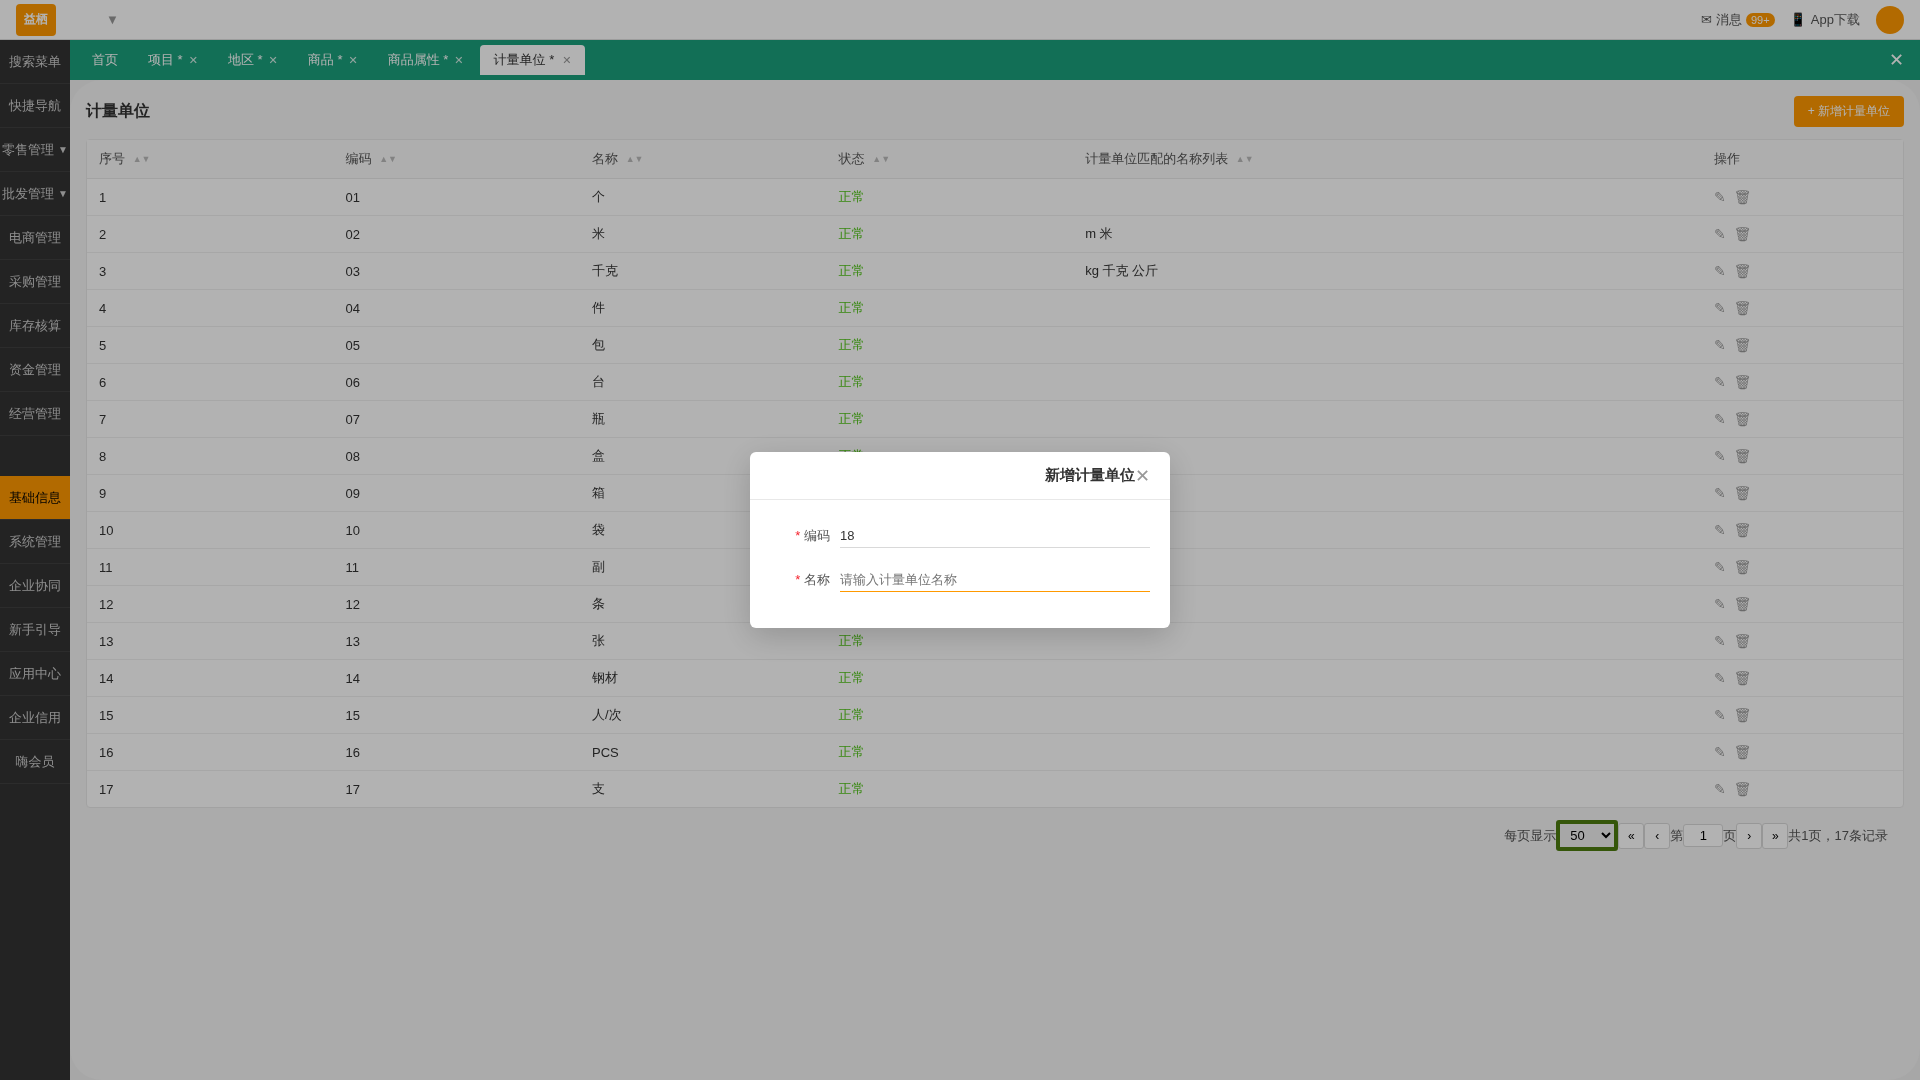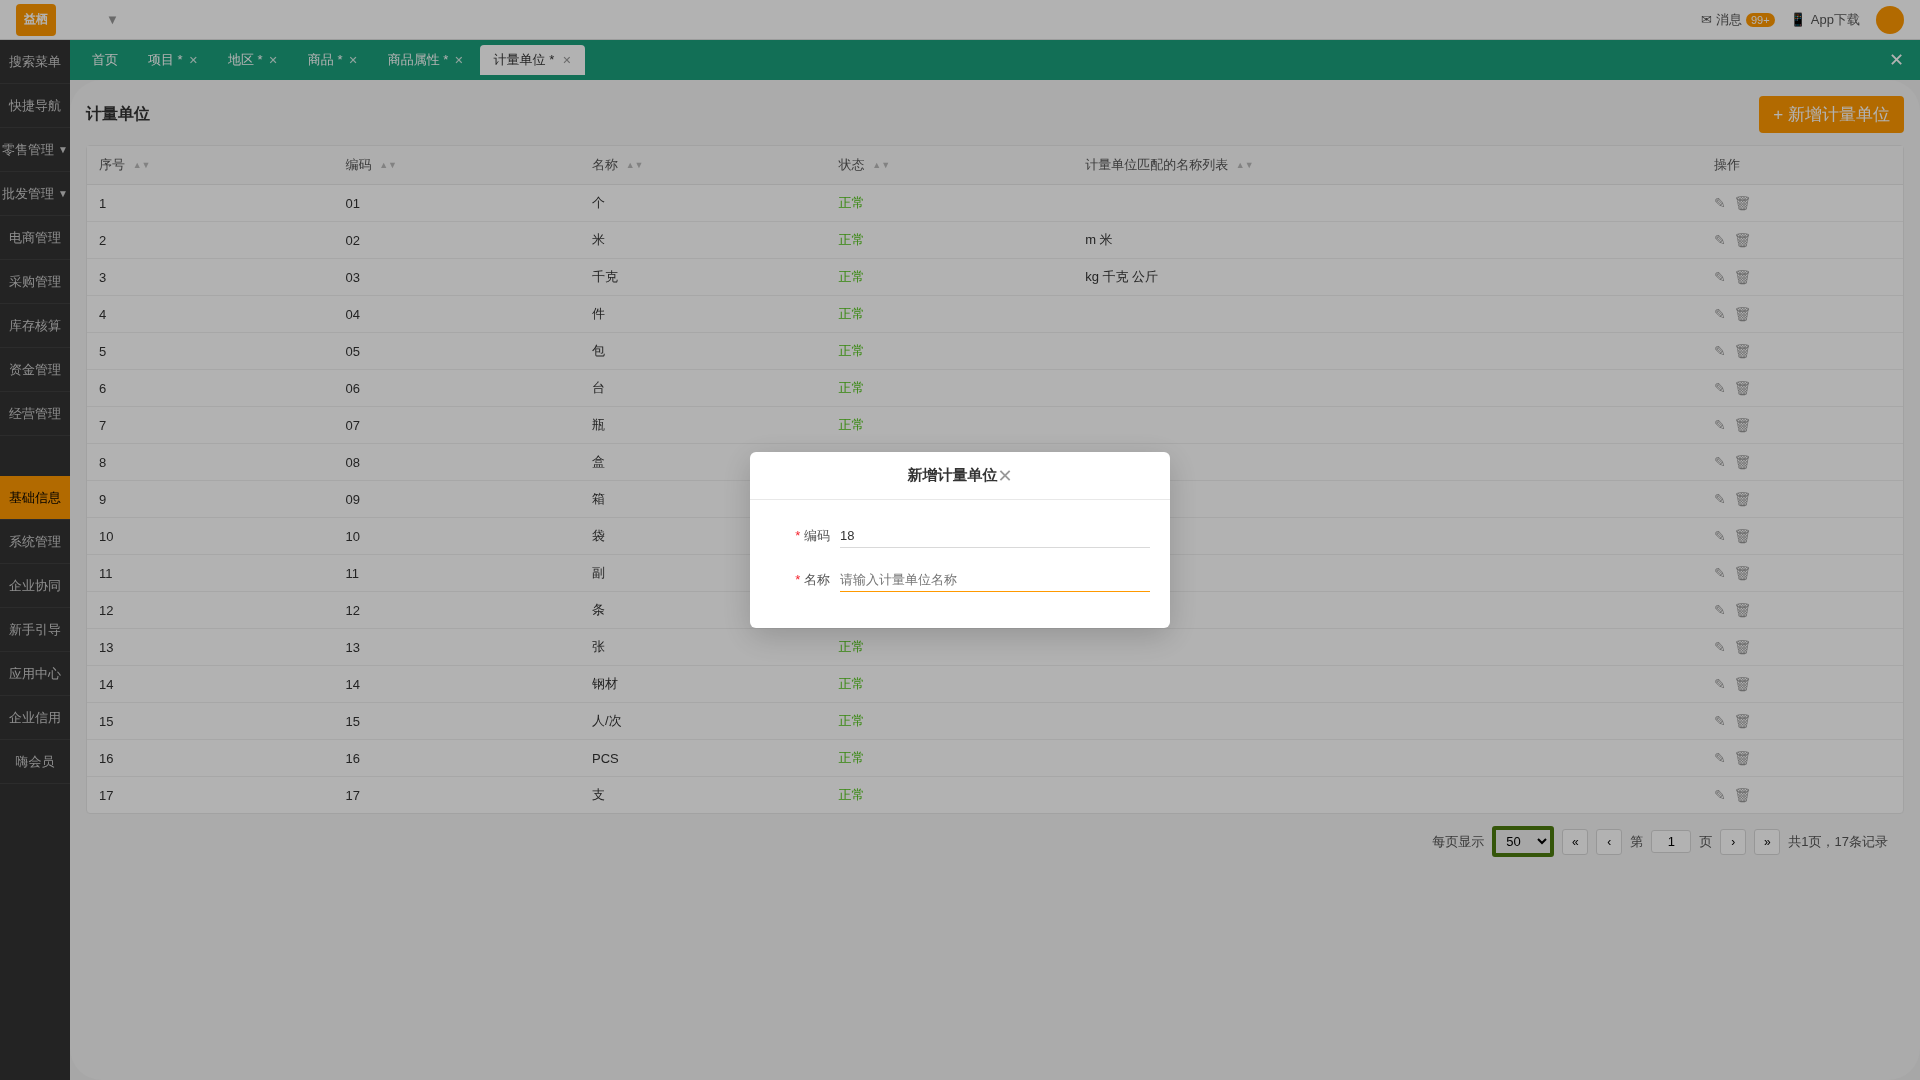--- a/index.html
+++ b/index.html
@@ -34,45 +34,45 @@
     .tab-close { font-size: 11px; color: #aaa; cursor: pointer; margin-left: 2px; }
     .tab.active .tab-close { color: #999; }
     .tab-close-white { color: rgba(255,255,255,0.8); font-size: 11px; }
 
     
     .page-content { flex: 1; overflow: auto; background: #f5f5f5; padding: 16px; border-radius: 32px; }
 
     
     .page-header { display: flex; align-items: center; justify-content: space-between; margin-bottom: 12px; }
     .page-title { font-size: 16px; font-weight: bold; color: #333; }
-    .add-btn { background: #f90; color: white; border: none; padding: 7px 14px; border-radius: 4px; cursor: pointer; font-size: 17px; margin-left: 24px; }
+    .add-btn { background: #f90; color: white; border: none; padding: 7px 14px; border-radius: 4px; cursor: pointer; font-size: 12px; margin-left: 24px; }
 
     
     .table-container { background: #fff; border-radius: 4px; border: 1px solid #e8e8e8; }
     table { width: 100%; border-collapse: collapse; }
     thead tr { background: #fafafa; }
     th { padding: 10px 12px; text-align: left; font-weight: 500; color: #555; border-bottom: 1px solid #e8e8e8; font-size: 13px; }
     td { padding: 9px 12px; border-bottom: 1px solid #f0f0f0; color: #333; font-size: 13px; }
     tr:last-child td { border-bottom: none; }
     .status-normal { color: #52c41a; }
     .action-btns { display: flex; gap: 8px; align-items: center; }
     .action-icon { color: #999; cursor: pointer; font-size: 14px; }
 
     
-    .pagination { display: flex; align-items: center; justify-content: flex-end; padding: 12px 16px; gap: 8px; font-size: 13px; color: #555; }
+    .pagination { display: flex; align-items: center; justify-content: flex-end; padding: 12px 16px; font-size: 13px; color: #555; }
     .page-input { width: 40px; border: 1px solid #d9d9d9; border-radius: 3px; padding: 3px 6px; text-align: center; font-size: 13px; }
     .page-btn { width: 26px; height: 26px; border: 1px solid #d9d9d9; border-radius: 3px; background: #fff; cursor: pointer; display: flex; align-items: center; justify-content: center; font-size: 12px; }
     .page-select { border: 4px solid #4d7c0f; border-radius: 3px; padding: 3px 6px; font-size: 13px; }
 
     
     .overlay { position: fixed; top: 0; left: 0; width: 1920px; height: 1080px; background: rgba(0,0,0,0.3); display: flex; align-items: center; justify-content: center; z-index: 100; }
 
     
     .modal { background: #fff; border-radius: 6px; width: 420px; box-shadow: 0 8px 32px rgba(0,0,0,0.18); }
-    .modal-header { display: flex; align-items: center; justify-content: center; padding: 14px 20px; border-bottom: 1px solid #e8e8e8; }
+    .modal-header { display: flex; align-items: center; justify-content: flex-end; padding: 14px 20px; border-bottom: 1px solid #e8e8e8; }
     .modal-title { font-size: 15px; font-weight: bold; color: #333; }
     .modal-close { font-size: 18px; color: #999; cursor: pointer; line-height: 1; }
     .modal-body { padding: 24px 20px 16px 20px; }
     .form-row { display: flex; align-items: center; margin-bottom: 20px; }
     .form-label { width: 60px; text-align: right; margin-right: 10px; color: #555; font-size: 13px; flex-shrink: 0; }
     .form-label-required::before { content: "* "; color: #f5222d; }
     .form-input { flex: 1; border: none; border-bottom: 1px solid #d9d9d9; outline: none; padding: 4px 0; font-size: 13px; color: #333; }
     .form-input.active-input { border-bottom-color: #f90; }
     .modal-footer { display: flex; align-items: center; justify-content: center; padding: 12px 20px 20px 20px; gap: 12px; }
     .btn-cancel { border: 1px solid #d9d9d9; background: #fff; color: #555; padding: 7px 20px; border-radius: 4px; cursor: pointer; font-size: 13px; }

